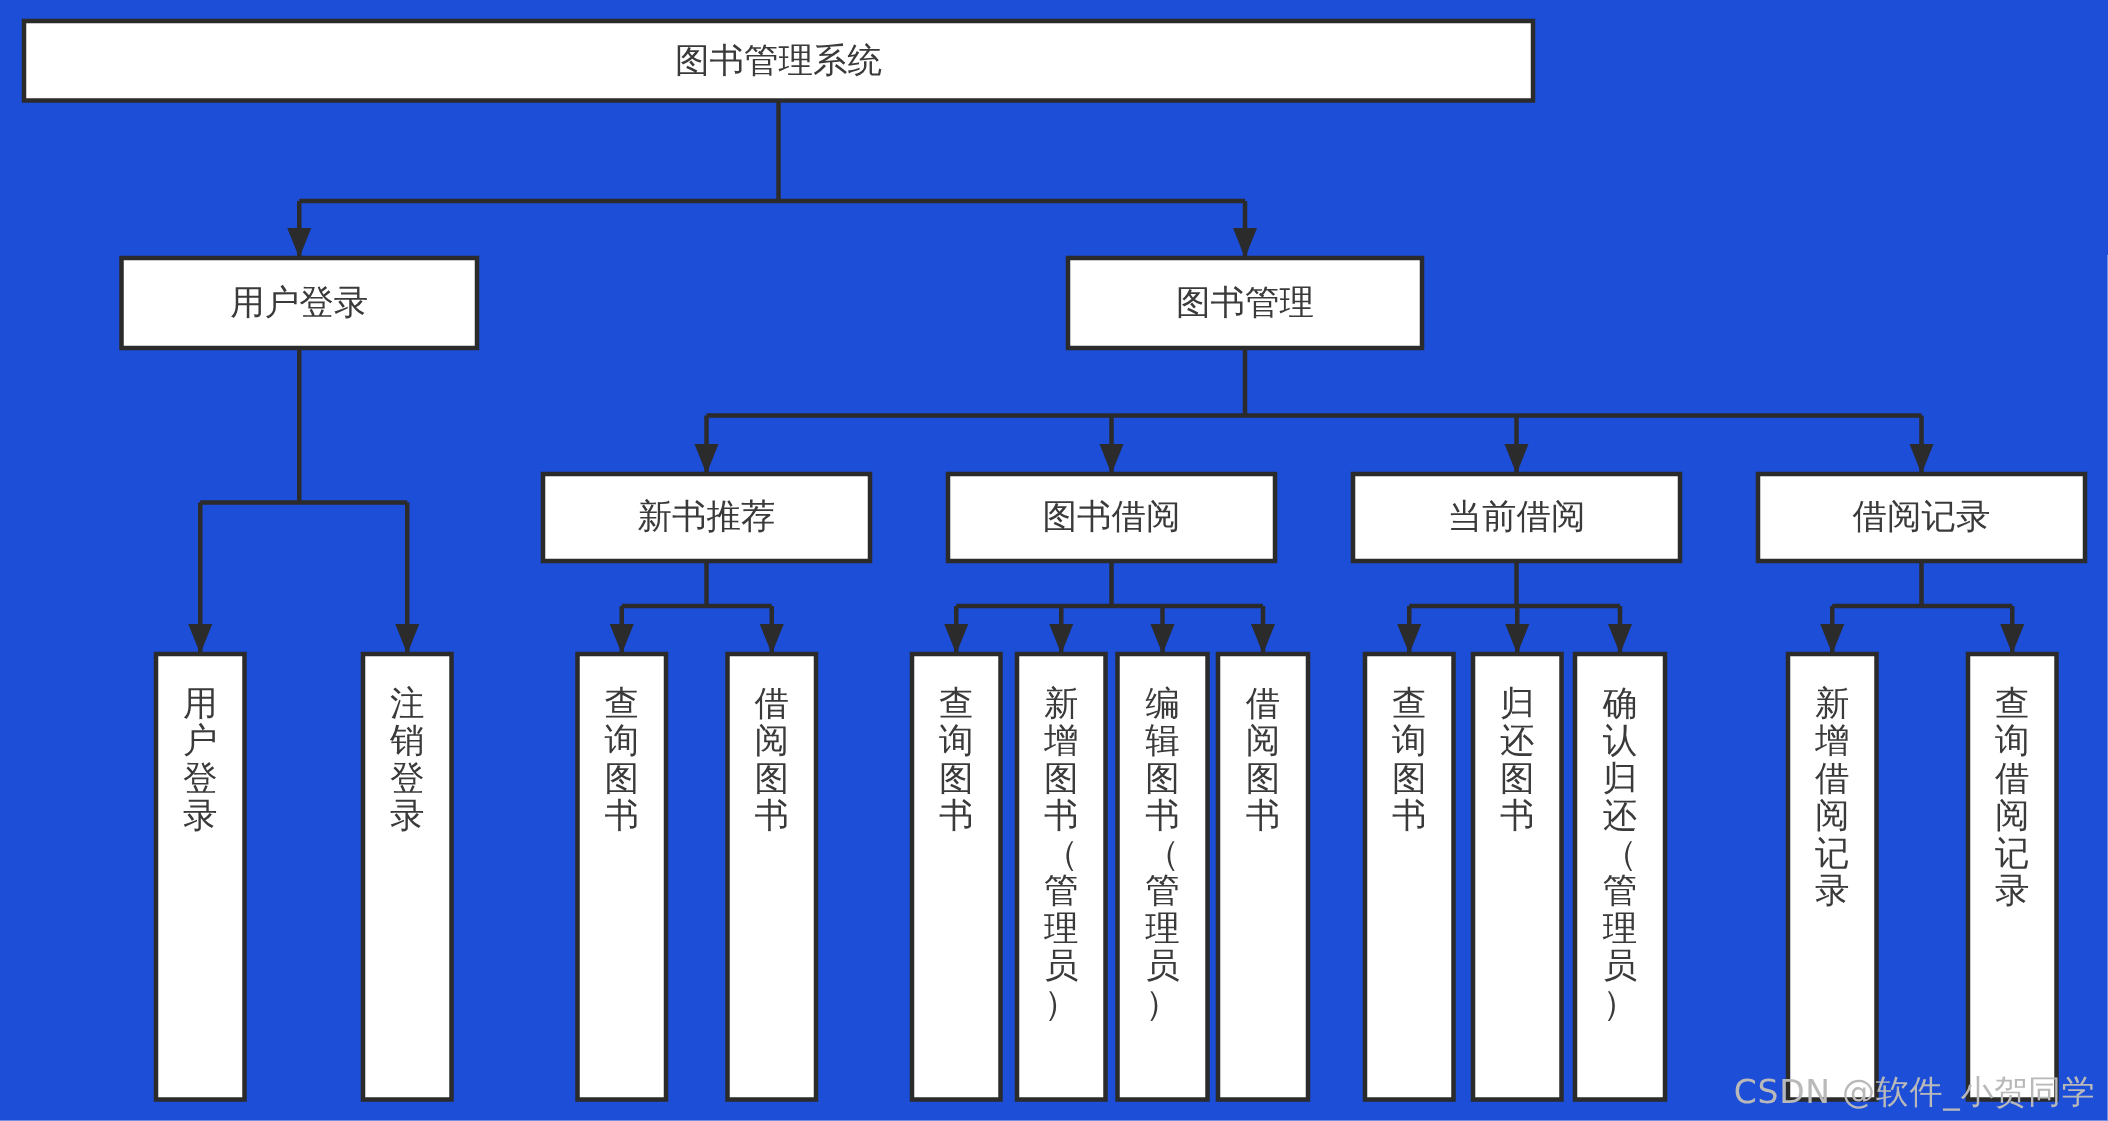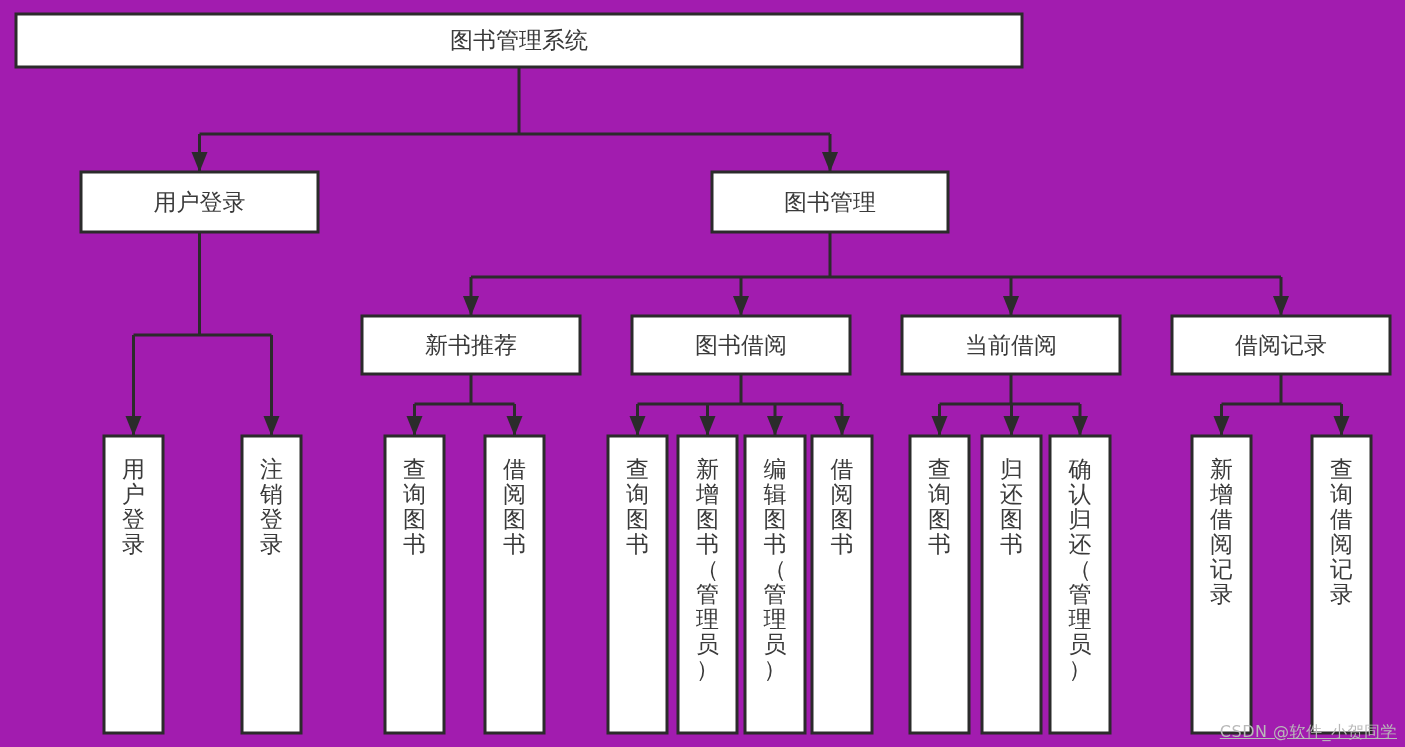--- a/index.html
+++ b/index.html
@@ -1,20 +1,20 @@
 <!DOCTYPE html>
 <html><head>
 <meta charset="utf-8">
 <style>
   html,body{margin:0;padding:0;background:#ffffff;}
   body{
     font-family:"DejaVu Sans","Liberation Sans",sans-serif;
     width:1405px;height:747px;overflow:hidden;
   }
-  #diagram-root{position:relative;width:1405px;height:747px;background:#a21caf;}
+  #diagram-root{position:relative;width:1405px;height:747px;background:#1d4ed8;}
   svg#tree{position:absolute;left:0;top:0;width:1405px;height:747px;display:block;}
   .node-box{fill:#ffffff;stroke:#2b2b2b;stroke-width:3;}
   .connector{stroke:#2b2b2b;stroke-width:3;fill:none;}
   .arrow-head{fill:#2b2b2b;stroke:none;}
   .node-label{
     fill:#3a3a3a;
     font-family:"DejaVu Sans","Liberation Sans",sans-serif;
     font-size:23px;
     text-anchor:middle;
     dominant-baseline:middle;
@@ -22,25 +22,24 @@
   .node-label-vertical{
     fill:#3a3a3a;
     font-family:"DejaVu Sans","Liberation Sans",sans-serif;
     font-size:23px;
     text-anchor:middle;
   }
   .watermark{
     position:absolute;
     right:8px;bottom:4px;
     font-family:"DejaVu Sans","Liberation Sans",sans-serif;
-    font-size:16px;
+    font-size:22px;
     color:#b9b9b9;
     white-space:nowrap;
     letter-spacing:0.5px;
-    text-decoration:underline;
   }
 </style>
 </head>
 <body>
 
 <div id="diagram-root">
   <svg id="tree" viewBox="0 0 1405 747">
     <defs></defs>
     <g id="connectors">
         <line x1="519" y1="67" x2="519" y2="134" class="connector"></line>

